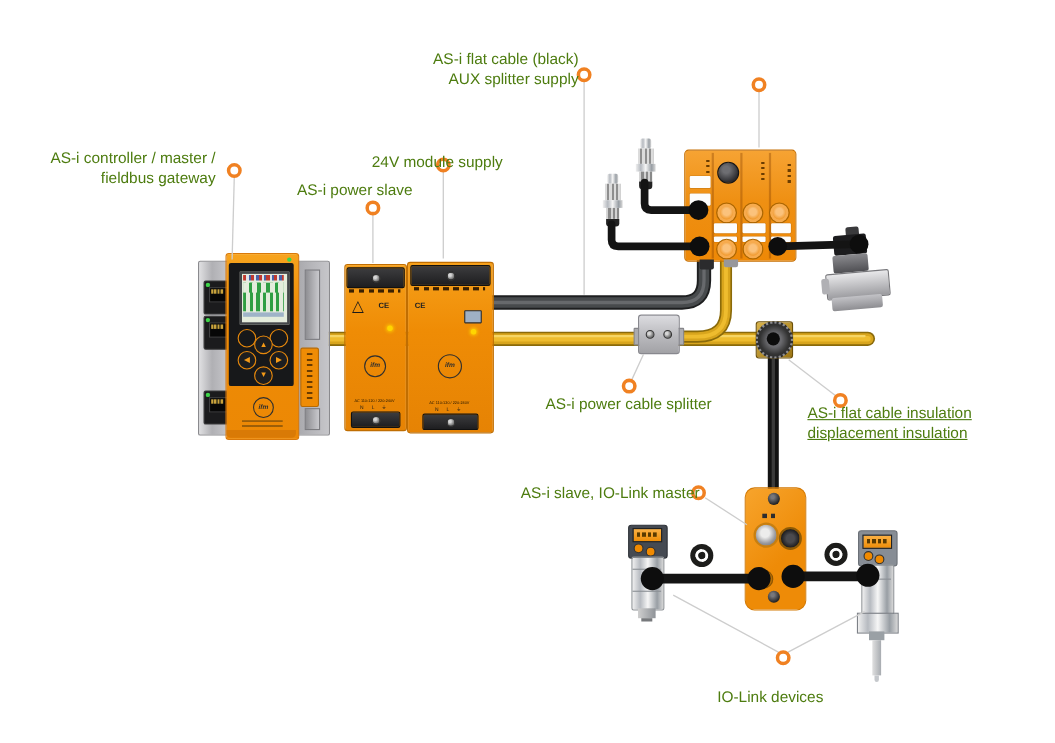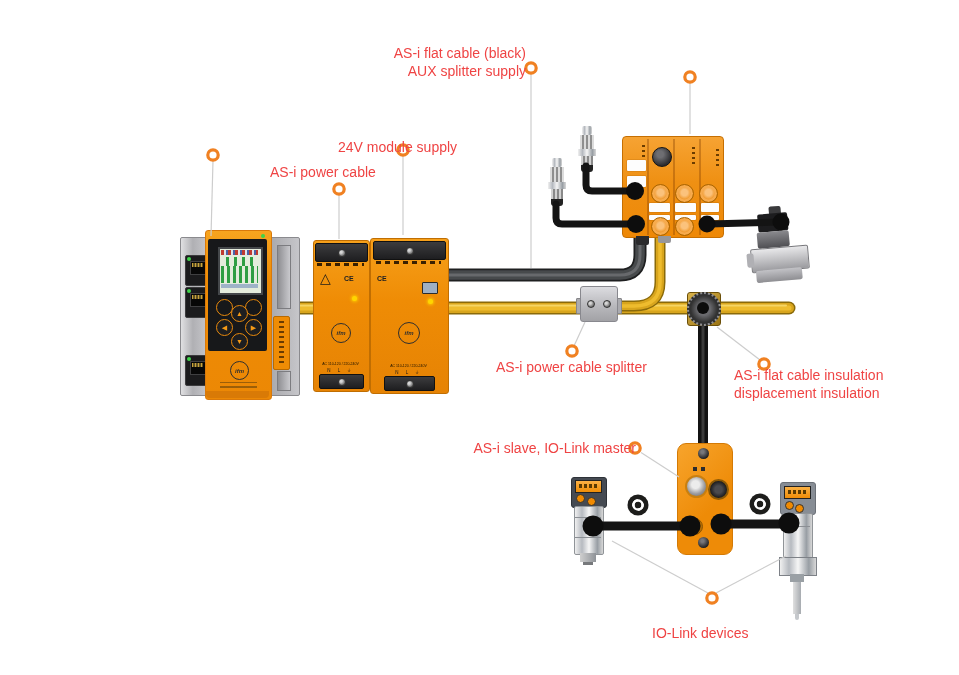--- a/index.html
+++ b/index.html
@@ -1,20 +1,20 @@
 <!DOCTYPE html>
 <html><head>
 <meta charset="utf-8">
 <style>
   html,body{margin:0;padding:0;background:#fff;}
   #stage{position:relative;width:959px;height:675px;background:#fff;overflow:hidden;
          font-family:"Liberation Sans",sans-serif;}
   #stage div{position:absolute;}
   svg.layer{position:absolute;left:0;top:0;pointer-events:none;}
-  .lbl{font-size:14px;line-height:18px;color:#ef4444;white-space:nowrap;}
+  .lbl{font-size:14px;line-height:18px;color:#4d7c0f;white-space:nowrap;}
   .lbl.r{text-align:right;}
   
   .tblk{display:flex;align-items:center;justify-content:space-around;
         background:linear-gradient(180deg,#3c3c3e,#1e1e20);border:1px solid #111;border-radius:2px;}
   .tblk div{position:static;}
   .scr{width:6px;height:6px;border-radius:50%;
        background:radial-gradient(circle at 35% 35%,#d6d6d6 20%,#8d8d8d 55%,#555 90%);
        border:1px solid #333;}
   .ce{font-size:7px;font-weight:bold;color:#222;}
   .tri{font-size:14px;line-height:14px;color:#1a1a1a;position:absolute;}
@@ -335,27 +335,31 @@
       <circle cx="403" cy="150" r="5.2"></circle>
       <circle cx="531" cy="68" r="5.2"></circle>
       <circle cx="690" cy="77" r="5.2"></circle>
       <circle cx="572" cy="351" r="5.2"></circle>
       <circle cx="764" cy="364" r="5.2"></circle>
       <circle cx="635" cy="448" r="5.2"></circle>
       <circle cx="712" cy="598" r="5.2"></circle>
     </g>
   </svg>
 
-  <div class="lbl" style="left:270px;top:163px;">AS-i power cable</div>
+  <div class="lbl r" style="left:22px;top:134px;width:174px;">
+    <span>AS-i controller / master /</span><br>
+    <span>fieldbus gateway</span>
+  </div>
+  <div class="lbl" style="left:270px;top:163px;">AS-i power slave</div>
   <div class="lbl" style="left:338px;top:138px;">24V module supply</div>
   <div class="lbl r" style="left:356px;top:44px;width:170px;">
     <span>AS-i flat cable (black)</span><br>
     <span>AUX splitter supply</span>
   </div>
   <div class="lbl" style="left:496px;top:358px;">AS-i power cable splitter</div>
-  <div class="lbl" style="left:734px;top:366px;">
+  <div class="lbl" style="left:734px;top:366px;text-decoration:underline;">
     <span>AS-i flat cable insulation</span><br>
     <span>displacement insulation</span>
   </div>
   <div class="lbl r" style="left:444px;top:439px;width:192px;">AS-i slave, IO-Link master</div>
   <div class="lbl" style="left:652px;top:624px;">IO-Link devices</div>
 
 </div>
 
 </body></html>

